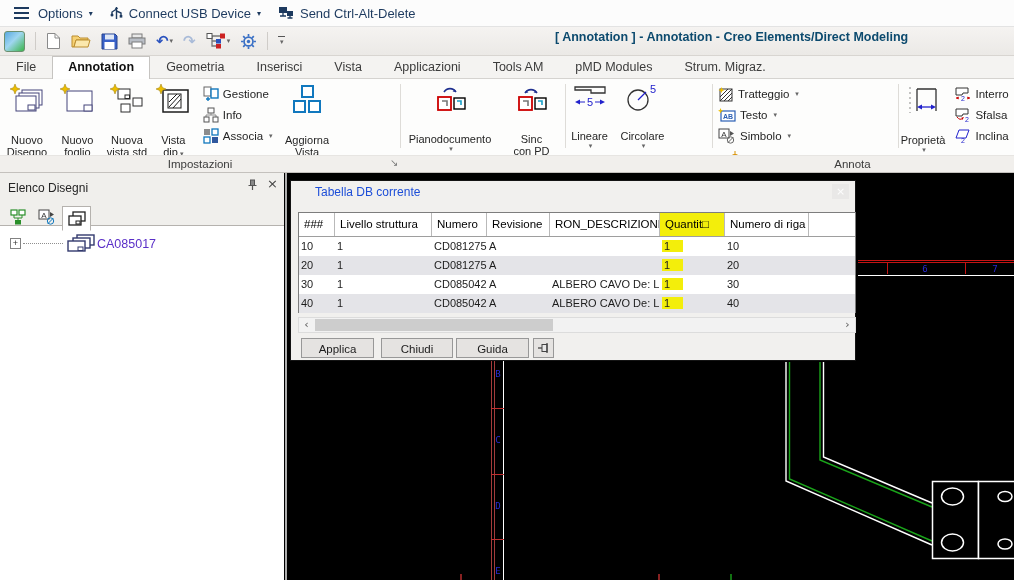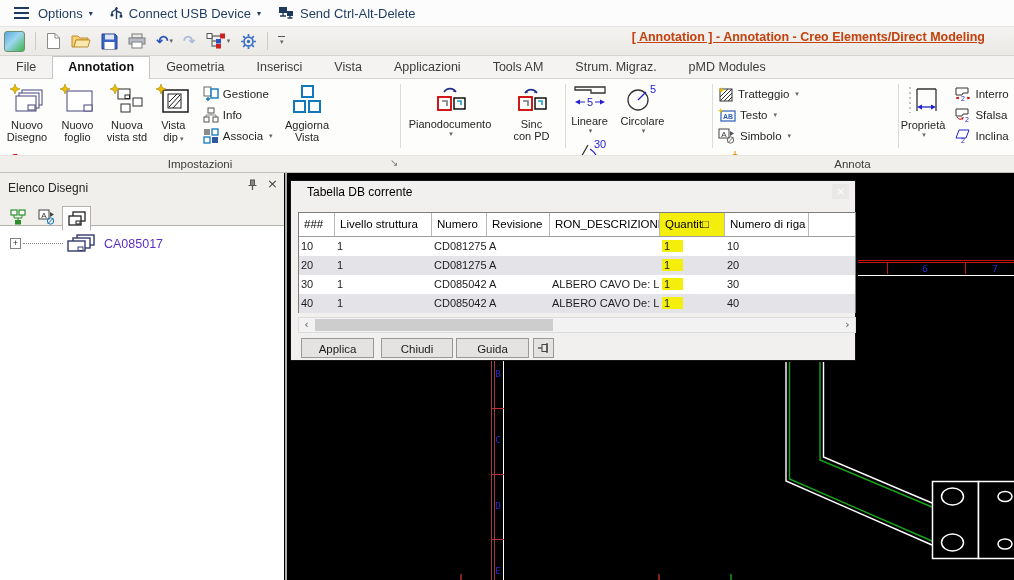--- a/index.html
+++ b/index.html
@@ -15,59 +15,59 @@
   .hamburger i{display:block;width:15px;height:2px;background:#1d3a5f;}
   .caret{font-size:8px;color:#1d3a5f;}
   
   #qat{position:absolute;left:0;top:27px;width:100%;height:29px;background:linear-gradient(#f5f3f1,#ebe9e6);
        border-bottom:1px solid #d8d5d1;display:flex;align-items:center;gap:10px;padding-left:4px;box-sizing:border-box;}
   .qat-sep{width:1px;height:18px;background:#cfccc8;}
   .qat-btn{display:flex;align-items:center;gap:1px;}
   .undo{color:#2a52be;font-size:15px;font-weight:bold;line-height:14px;}
   .redo{color:#a9bbd8;font-size:15px;font-weight:bold;line-height:14px;}
   .smallcaret{font-size:7px;color:#666;}
-  #win-title{position:absolute;left:555px;top:30px;width:430px;text-align:right;font-size:12.5px;font-weight:bold;color:#c2410c;text-decoration:underline;}
+  #win-title{position:absolute;left:555px;top:30px;width:430px;text-align:left;font-size:12.5px;font-weight:bold;color:#0c4a6e;}
   #appicon{width:19px;height:19px;border-radius:3px;background:linear-gradient(135deg,#58a8e0 0%,#9fd6f0 45%,#3bb54a 100%);border:1px solid #6b8f6f;}
   
   #tabs{position:absolute;left:0;top:56px;width:100%;height:23px;background:#f4f3f1;display:flex;align-items:flex-start;}
   .tab{padding:0 15px;font-size:12.5px;color:#3c3c3c;line-height:21px;height:21px;border:1px solid transparent;border-bottom:none;white-space:nowrap;}
   .tab.active{background:#fff;border-color:#c6c4c1;font-weight:bold;color:#111;position:relative;z-index:2;height:22px;}
   #tabs-underline{position:absolute;left:0;top:78px;width:100%;height:1px;background:#d5d3d0;z-index:1;}
   
   #ribbon{position:absolute;left:0;top:79px;width:100%;height:76px;background:#fdfdfc;z-index:0;}
   .rgroup{position:absolute;top:0;height:76px;box-sizing:border-box;}
   .vsep{position:absolute;top:5px;height:64px;width:1px;background:#dedcd8;}
   .bigbtn{display:inline-flex;flex-direction:column;align-items:center;vertical-align:top;padding-top:3px;}
   .bigbtn .ic{height:36px;display:flex;align-items:center;justify-content:center;}
-  .biglbl{font-size:11px;line-height:12px;text-align:center;color:#252525;margin-top:1px;white-space:pre-line;}
+  .biglbl{font-size:11px;line-height:12px;text-align:center;color:#252525;margin-top:16px;white-space:pre-line;}
   .smallcol{display:inline-flex;flex-direction:column;gap:5px;vertical-align:top;padding-top:7px;}
   .smallbtn{display:flex;align-items:center;gap:4px;height:16px;font-size:11.5px;color:#252525;white-space:nowrap;}
   .dd{font-size:7px;color:#666;margin-left:2px;}
   #striplabels{position:absolute;left:0;top:155px;width:100%;height:18px;background:#f1efec;border-bottom:1px solid #c4c1bd;border-top:1px solid #e7e5e2;box-sizing:border-box;}
   .gl{position:absolute;top:1px;font-size:11.5px;color:#3c3c3c;text-align:center;line-height:15px;}
   #launcher{position:absolute;left:390px;top:1px;font-size:10px;color:#777;}
   
   #panel{position:absolute;left:0;top:173px;width:292px;height:407px;background:#f0efec;border-right:4px solid #a16207;box-sizing:border-box;}
   #panel-header{position:relative;height:24px;padding:5px 8px 0;}
   #panel-title{font-size:12px;color:#252525;}
   #panel-pin{position:absolute;right:30px;top:6px;}
   #panel-close{position:absolute;right:10px;top:3px;font-size:13px;color:#444;}
   #panel-tabs{display:flex;gap:2px;padding:3px 0 0 4px;height:26px;box-sizing:border-box;}
   .ptab{width:27px;height:23px;display:flex;align-items:center;justify-content:center;}
   .ptab.active{background:#fff;border:1px solid #b5b2ae;border-bottom:1px solid #fff;position:relative;top:1px;z-index:3;}
   #panel-content{position:absolute;left:0;top:52px;right:0;bottom:0;background:#fff;border-top:1px solid #b5b2ae;}
   #tree-row{display:flex;align-items:center;margin:8px 0 0 10px;}
   #plusbox{width:11px;height:11px;border:1px solid #828282;background:#fff;font-size:9px;line-height:9px;text-align:center;color:#333;box-sizing:border-box;}
   #leader{width:40px;border-top:1px dotted #8f8f8f;height:0;margin:0 2px;}
-  #tree-label{font-size:12.5px;color:#5a2fc8;margin-left:7px;}
+  #tree-label{font-size:12.5px;color:#5a2fc8;}
   
   #canvas{position:absolute;left:284px;top:173px;width:730px;height:407px;background:#000;}
   
   #dialog{position:absolute;left:290px;top:180px;width:566px;height:181px;background:#f1f0ee;border:1px solid #141414;box-sizing:border-box;z-index:5;}
-  #dlg-title{position:absolute;left:16px;top:4px;font-size:12px;color:#000000;}
+  #dlg-title{position:absolute;left:24px;top:4px;font-size:12px;color:#1d4ed8;}
   #dlg-close{position:absolute;right:6px;top:3px;width:17px;height:15px;background:#e9e8e7;color:#fdfdfd;font-size:11px;text-align:center;line-height:15px;}
   #dlg-table{position:absolute;left:7px;top:31px;width:558px;height:101px;background:#fff;border:1px solid #7d7d7d;box-sizing:border-box;
              --cols:36px 97px 55px 63px 110px 65px 84px 1fr;font-size:11px;}
   .thead{display:grid;grid-template-columns:var(--cols);height:24px;border-bottom:1px solid #9e9e9e;box-sizing:border-box;}
   .th{line-height:22px;padding-left:5px;border-right:1px solid #b9b9b9;white-space:nowrap;overflow:hidden;color:#000;font-size:11.5px;}
   .th:last-child{border-right:none;}
   .th.hl{background:#f3ee0b;}
   .trow{display:grid;grid-template-columns:var(--cols);height:19px;}
   .trow.alt{background:#e4e4e8;}
   .td{line-height:19px;padding-left:2px;white-space:nowrap;overflow:hidden;color:#1c1c1c;}
@@ -166,22 +166,22 @@
 
   <div id="tabs-underline"></div>
   <div id="tabs">
     <div class="tab">File</div>
     <div class="tab active">Annotation</div>
     <div class="tab">Geometria</div>
     <div class="tab">Inserisci</div>
     <div class="tab">Vista</div>
     <div class="tab">Applicazioni</div>
     <div class="tab">Tools AM</div>
+    <div class="tab">pMD Modules</div>
     <div class="tab">Strum. Migraz.</div>
-    <div class="tab">pMD Modules</div>
   </div>
 
   <div id="ribbon">
 
     <div class="rgroup" style="left:0;width:400px;padding-left:3px;">
       <span class="bigbtn" style="width:48px;">
         <span class="ic">
             <svg width="36" height="34" viewBox="0 0 36 34">
           <rect x="13" y="7" width="20" height="15" fill="#fff" stroke="#45457a"></rect>
               <rect x="10" y="10" width="20" height="15" fill="#fff" stroke="#45457a"></rect>

